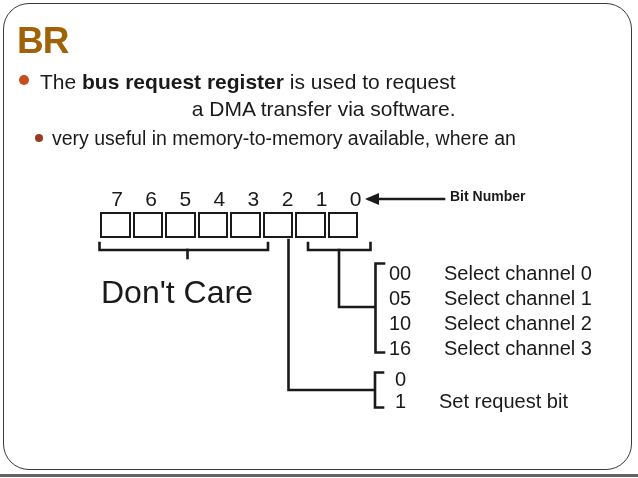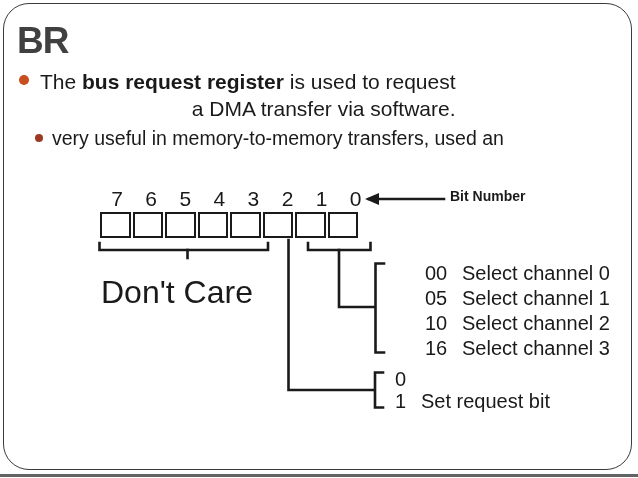--- a/index.html
+++ b/index.html
@@ -33,21 +33,21 @@
     bottom: 1px;
     height: 3px;
     background: #636363;
   }
   .title {
     position: absolute;
     left: 17px;
     top: 22px;
     font-size: 37px;
     font-weight: bold;
-    color: #404040;
+    color: #a16207;
     letter-spacing: -1px;
     line-height: 1;
   }
   .dot-main {
     position: absolute;
     left: 19px;
     top: 75px;
     width: 10px;
     height: 10px;
     border-radius: 50%;
@@ -125,44 +125,44 @@
   }
   .opt {
     position: absolute;
     display: flex;
     align-items: center;
     height: 25px;
     font-size: 20px;
     white-space: nowrap;
   }
   .opt-channel { left: 389px; }
-  .opt-channel .code { width: 24px; margin-left: 36px; }
+  .opt-channel .code { width: 24px; }
   .opt-request { left: 395px; }
   .opt-request .code { width: 13px; }
-  .opt .olabel { margin-left: 13px; }
+  .opt .olabel { margin-left: 31px; }
 </style>
 </head>
 <body>
 
 <div class="slide">
 
   <div class="slide-border"></div>
   <div class="bottom-strip"></div>
 
   <div class="title">BR</div>
 
   <div class="dot-main" style="background:#c84e1f"></div>
   <div class="bullet-main-text">
     <div><span>The </span><b>bus request register</b><span> is used to request</span></div>
     <div>a DMA transfer via software.</div>
   </div>
 
   <div class="dot-sub" style="background:#9c3a21"></div>
   <div class="bullet-sub-text">
-    <div>very useful in memory-to-memory transfers, used an</div>
+    <div>very useful in memory-to-memory available, where an</div>
   </div>
 
   <div class="bit-labels">
     <span>7</span>
     <span>6</span>
     <span>5</span>
     <span>4</span>
     <span>3</span>
     <span>2</span>
     <span>1</span>

